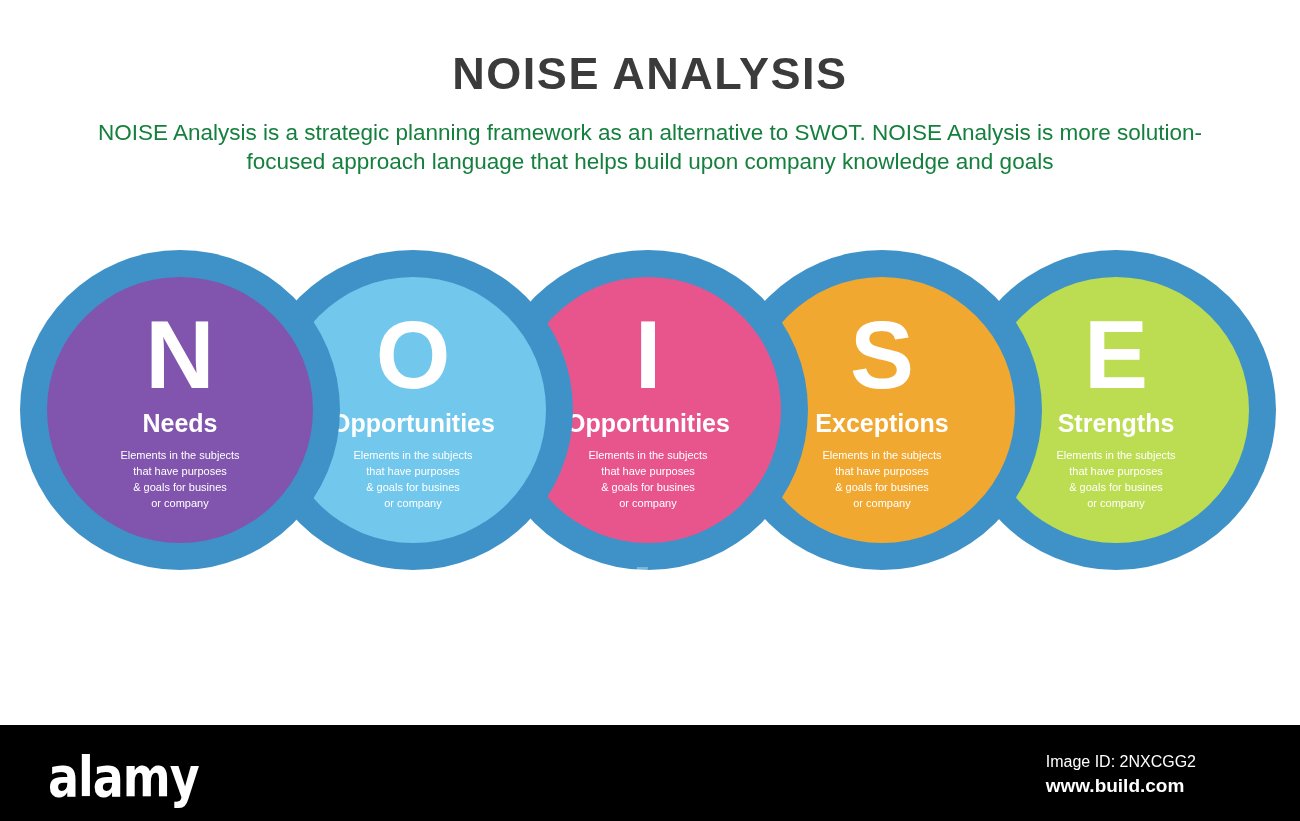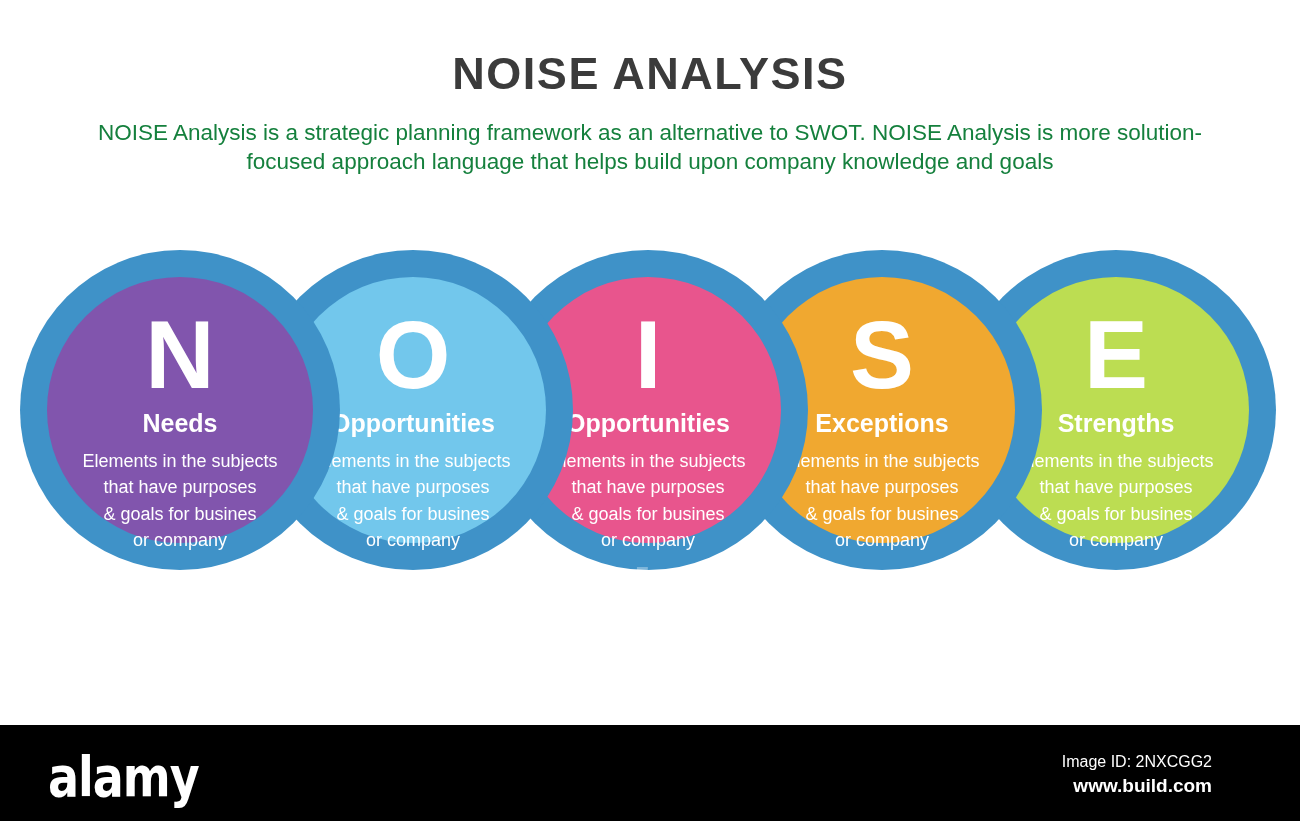--- a/index.html
+++ b/index.html
@@ -97,21 +97,21 @@
     margin-top: 12px;
     font-size: 25px;
     font-weight: bold;
     color: #ffffff;
     line-height: 1;
     white-space: nowrap;
   }
 
   .node-desc {
     margin-top: 12px;
-    font-size: 18px;
+    font-size: 11px;
     color: #ffffff;
     line-height: 1.45;
     white-space: pre-line;
     font-weight: 400;
   }
 
   
   .wm {
     position: absolute;
     font-family: "DejaVu Sans", sans-serif;
@@ -156,23 +156,23 @@
     font-size: 46px;
     font-weight: bold;
     letter-spacing: -1px;
     line-height: 1;
     transform: scaleY(1.18);
     transform-origin: left top;
   }
 
   .footer-meta {
     position: absolute;
-    right: 88px;
+    right: 104px;
     top: 25px;
-    text-align: right;
+    text-align: left;
     color: #ffffff;
   }
 
   .footer-imageid {
     font-size: 16px;
     font-weight: 400;
     line-height: 1.45;
   }
 
   .footer-url {

